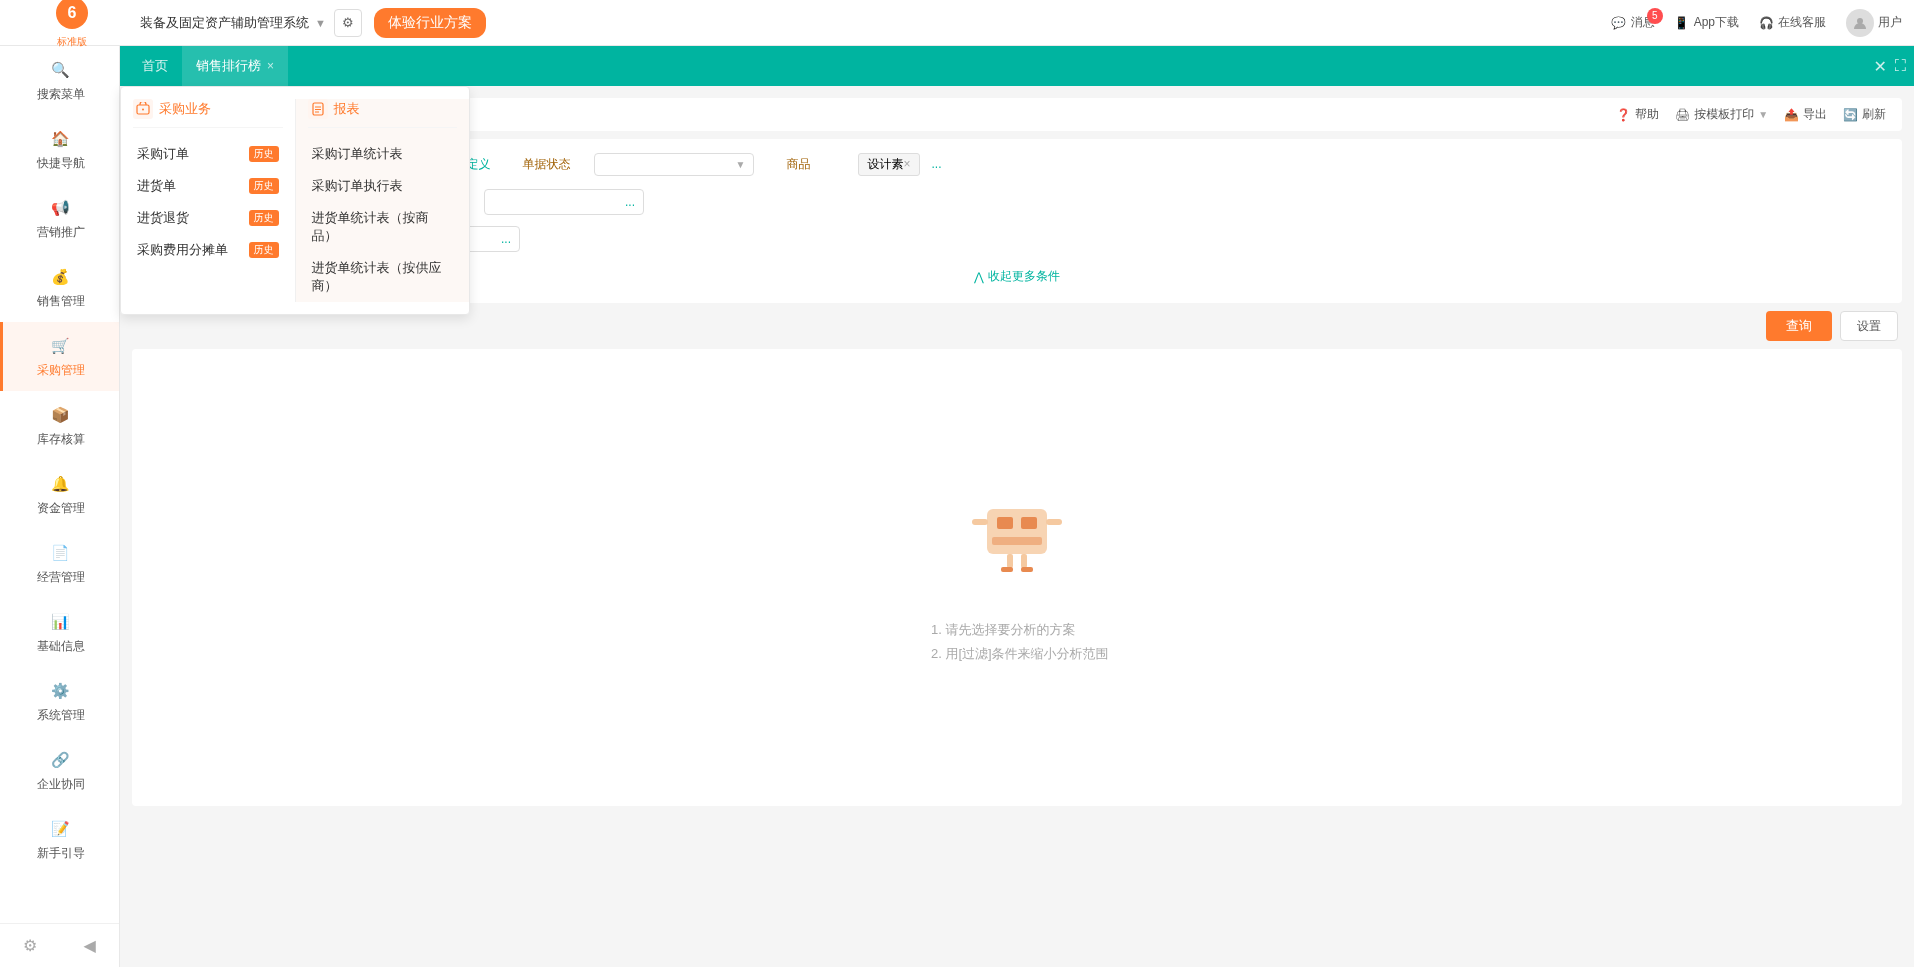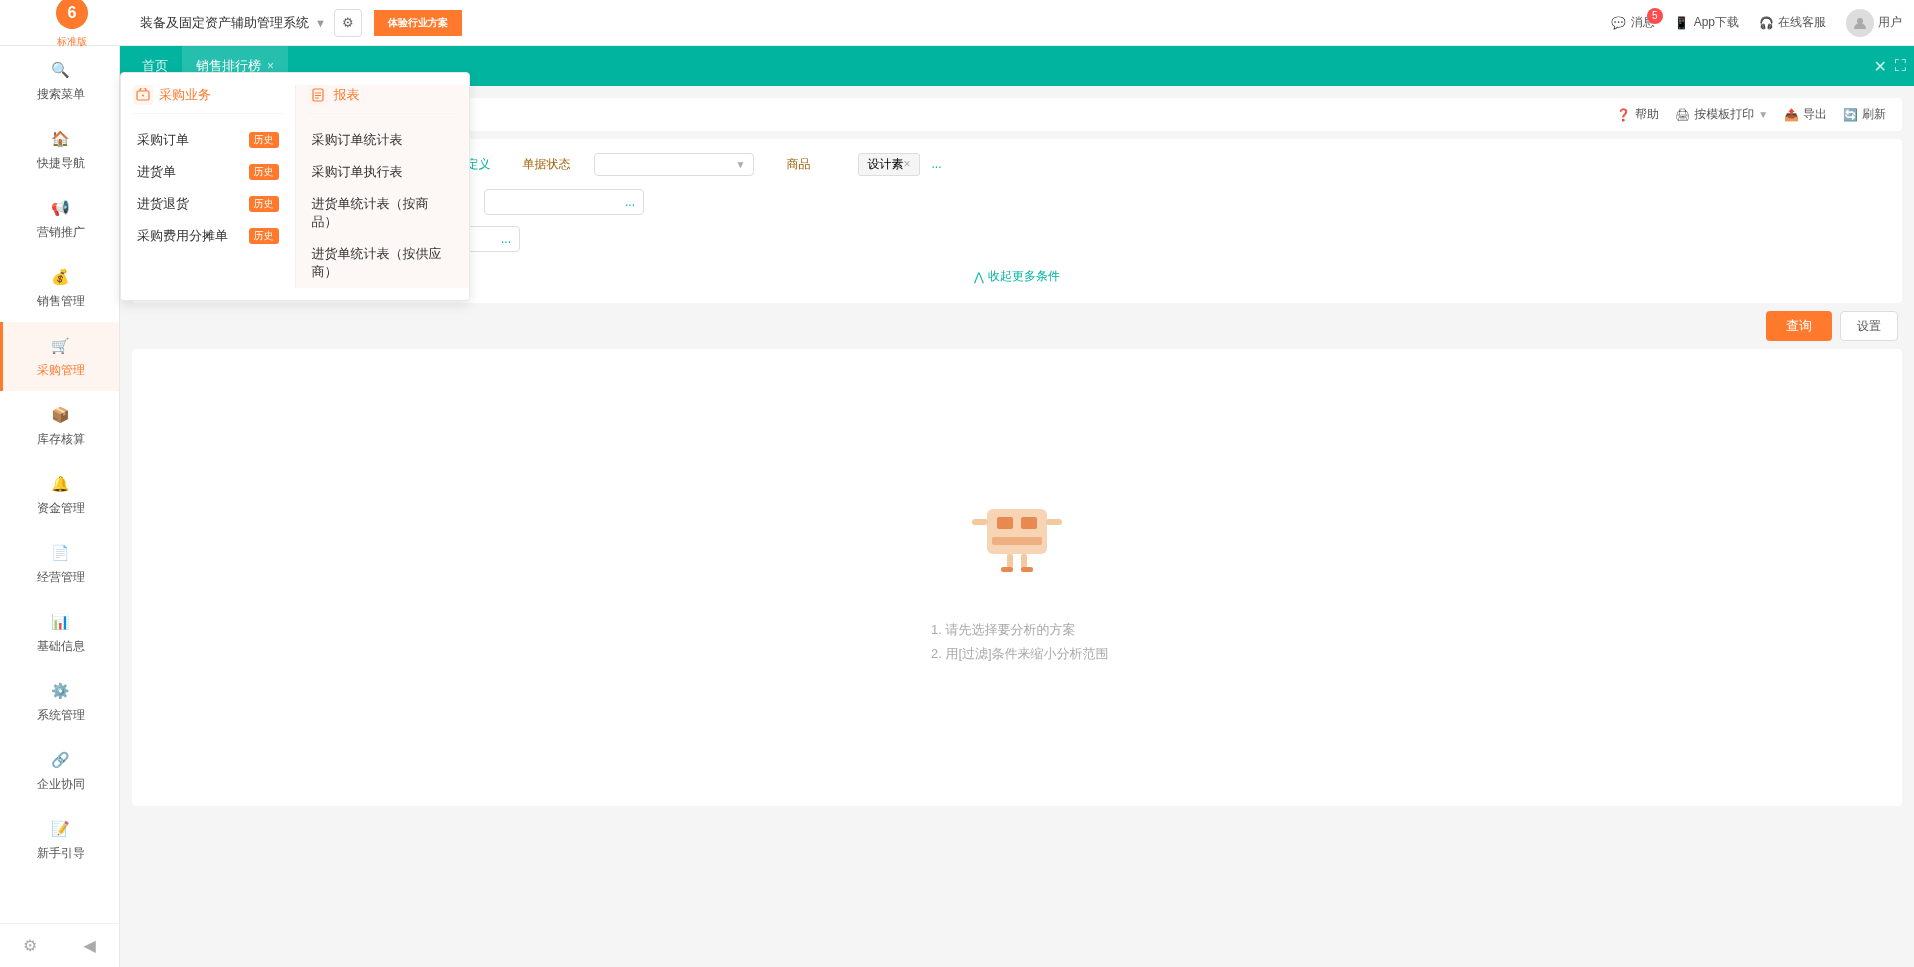--- a/index.html
+++ b/index.html
@@ -58,26 +58,25 @@
       align-items: center;
       justify-content: center;
       margin-left: 8px;
       cursor: pointer;
       color: #666;
     }
     .industry-btn {
       background: #ff7a2d;
       color: white;
       border: none;
-      border-radius: 0;
+      border-radius: 12px;
       padding: 6px 14px;
-      font-size: 10px;
+      font-size: 14px;
       cursor: pointer;
       margin-left: 12px;
-      font-weight: bold;
     }
     .topbar-right {
       margin-left: auto;
       display: flex;
       align-items: center;
       gap: 20px;
     }
     .topbar-right-item {
       display: flex;
       align-items: center;
@@ -336,21 +335,21 @@
       list-style: decimal;
       padding-left: 20px;
       color: #aaa;
       font-size: 13px;
       line-height: 24px;
     }
 
     
     .dropdown-menu {
       position: fixed;
-      top: 72px;
+      top: 86px;
       left: 120px;
       background: #fff;
       border: 1px solid #e8e8e8;
       box-shadow: 0 4px 12px rgba(0,0,0,0.1);
       border-radius: 4px;
       width: 350px;
       z-index: 500;
       padding: 12px 0;
     }
     .dropdown-cols {

